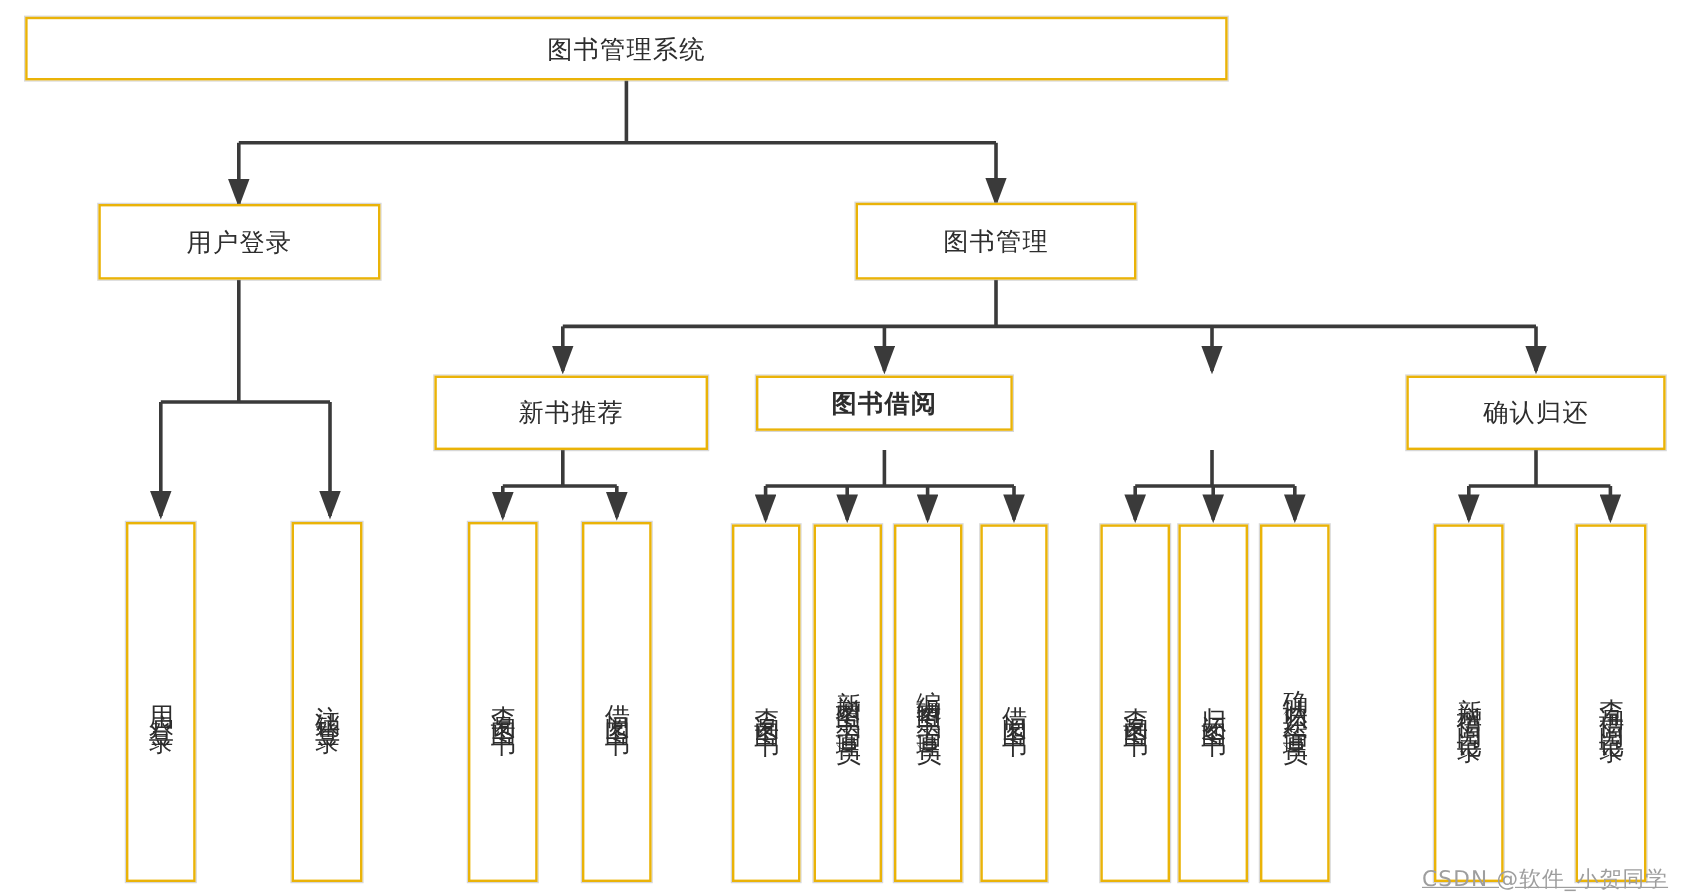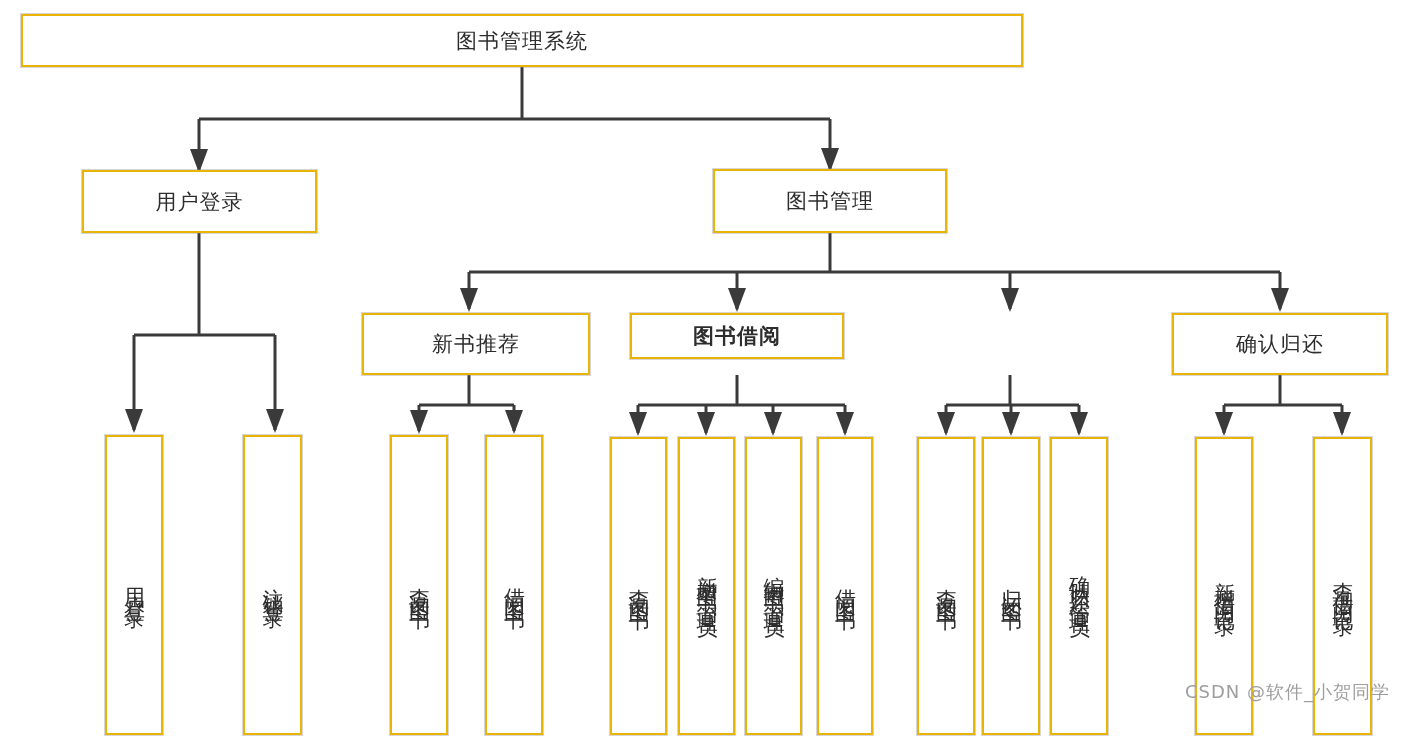--- a/index.html
+++ b/index.html
@@ -64,26 +64,27 @@
   .n-g4a { left: 917px;  top: 437px; width: 58px; height: 298px; }
   .n-g4b { left: 982px;  top: 437px; width: 58px; height: 298px; }
   .n-g4c { left: 1050px; top: 437px; width: 58px; height: 298px; }
   .n-g5a { left: 1195px; top: 437px; width: 58px; height: 298px; }
   .n-g5b { left: 1313px; top: 437px; width: 59px; height: 298px; }
   
   .n-g3b .vtext, .n-g3c .vtext, .n-g4c .vtext { letter-spacing: 6px; }
   #watermark {
     position: absolute;
     left: 1185px;
-    top: 680px;
+    top: 720px;
     font-size: 18px;
     color: #9e9e9e;
     letter-spacing: 1px;
     white-space: nowrap;
     z-index: 3;
+    text-decoration: underline;
   }
 </style>
 </head>
 <body>
 
 <div id="canvas">
 
   <svg id="connectors" width="1405" height="747" viewBox="0 0 1405 747" xmlns="http://www.w3.org/2000/svg">
     <defs>
       <marker id="arw" markerWidth="8" markerHeight="6" refX="7" refY="3" orient="auto" markerUnits="strokeWidth">

